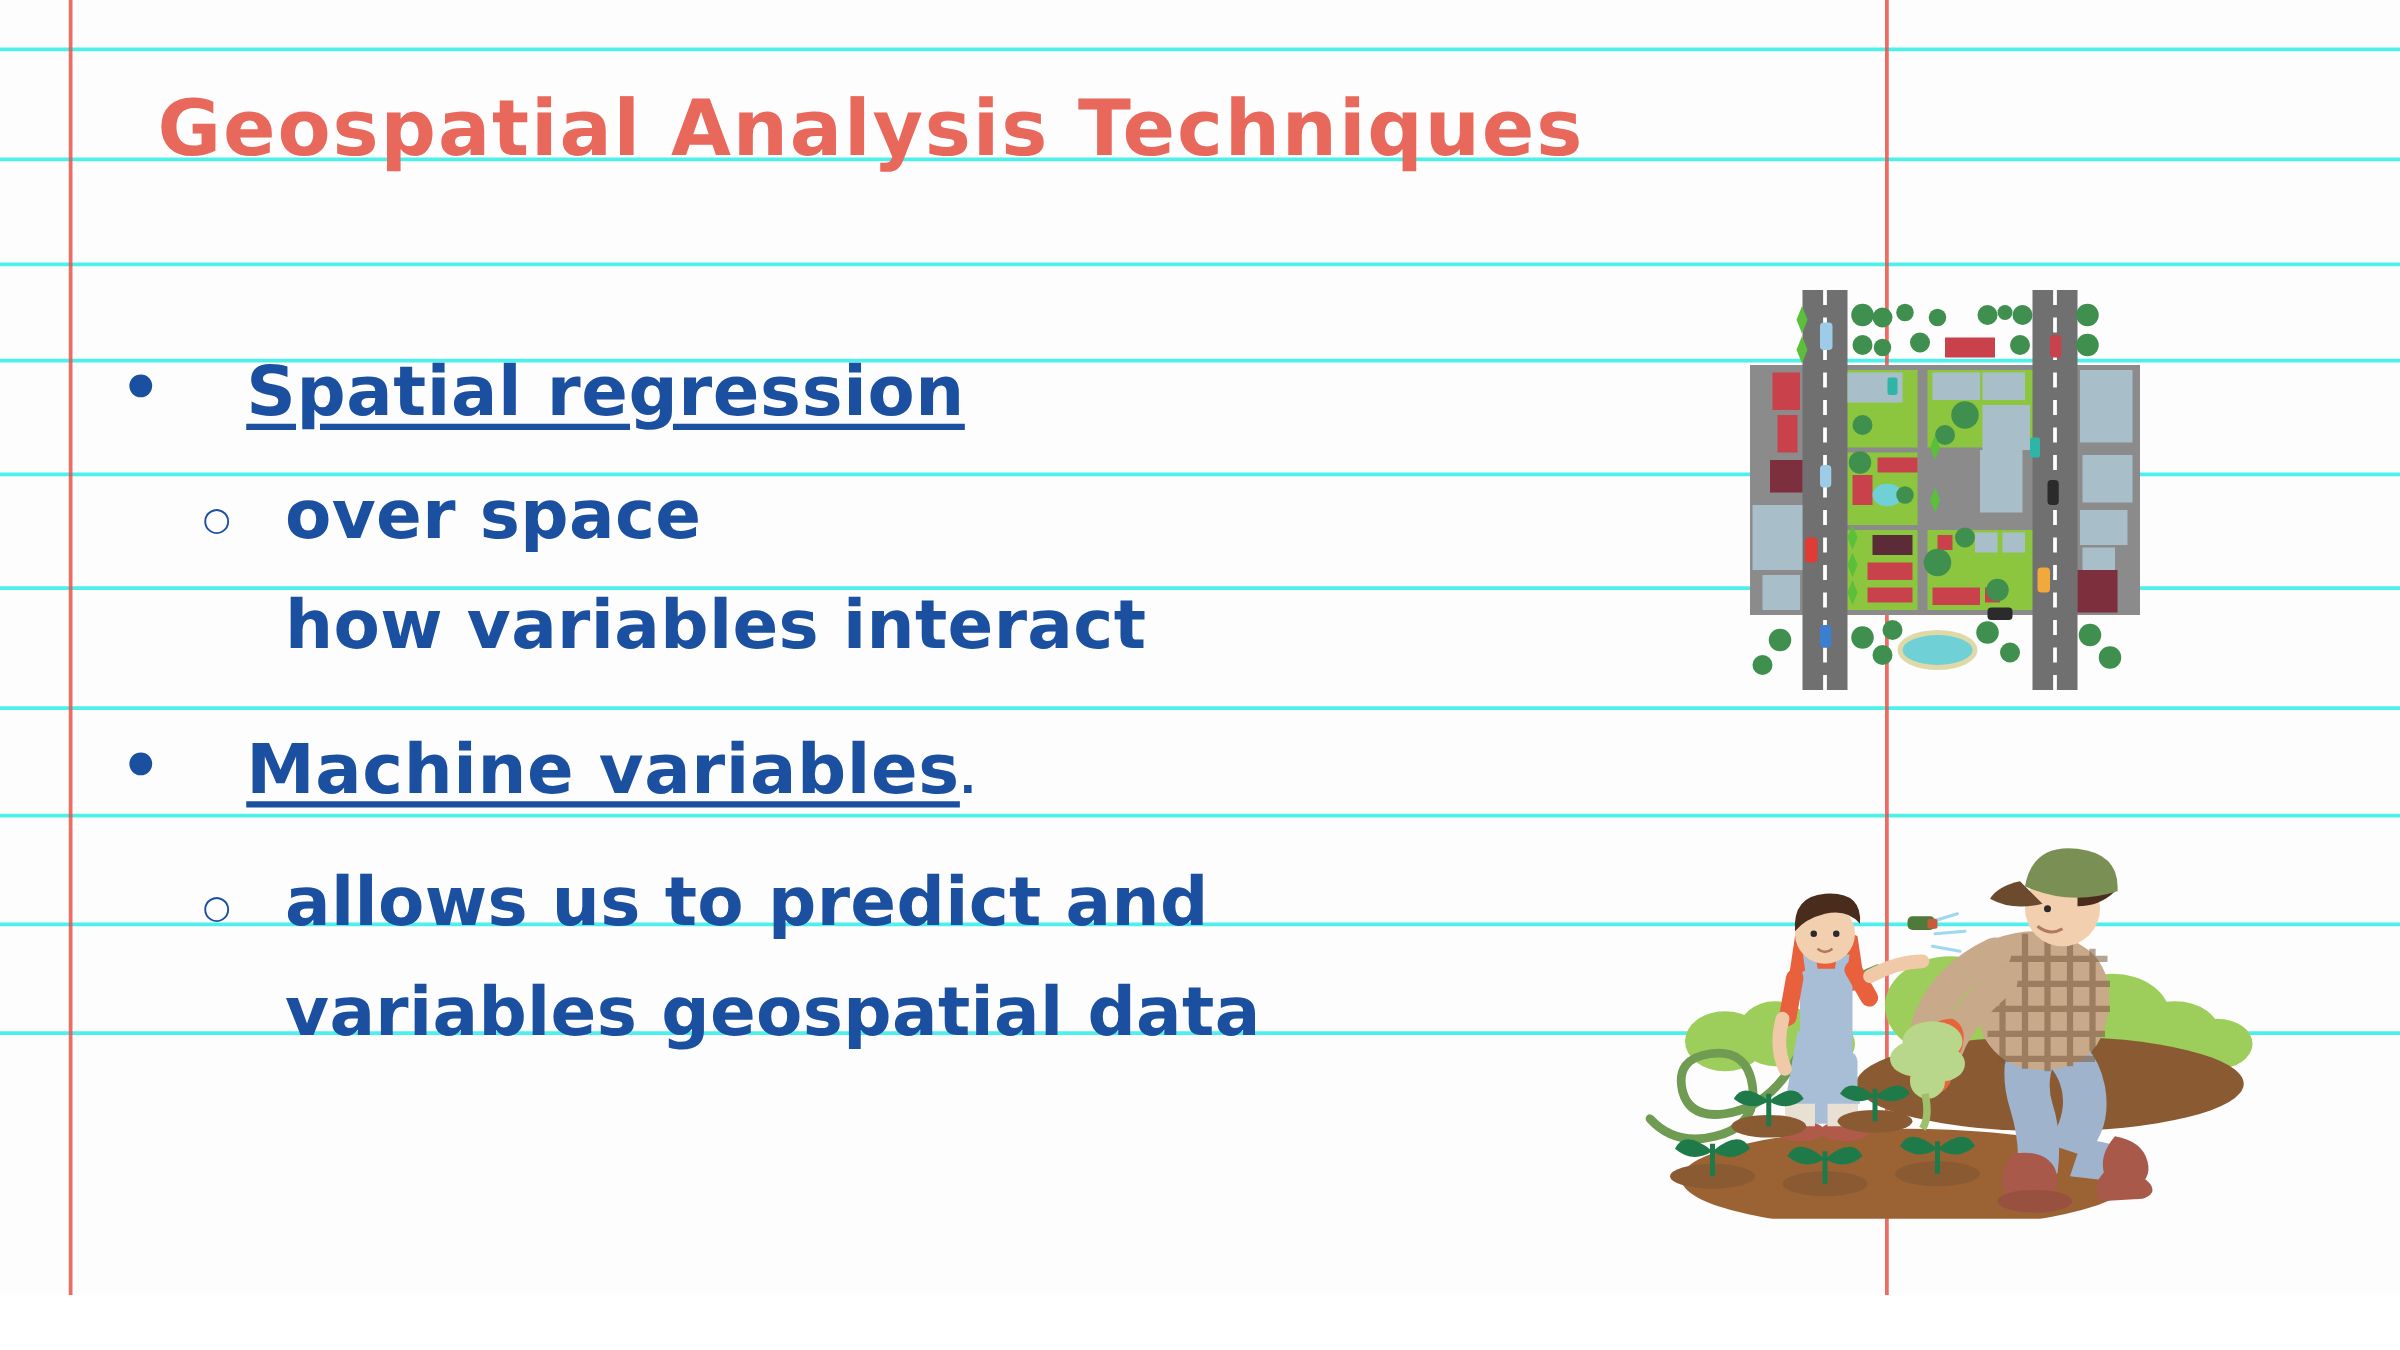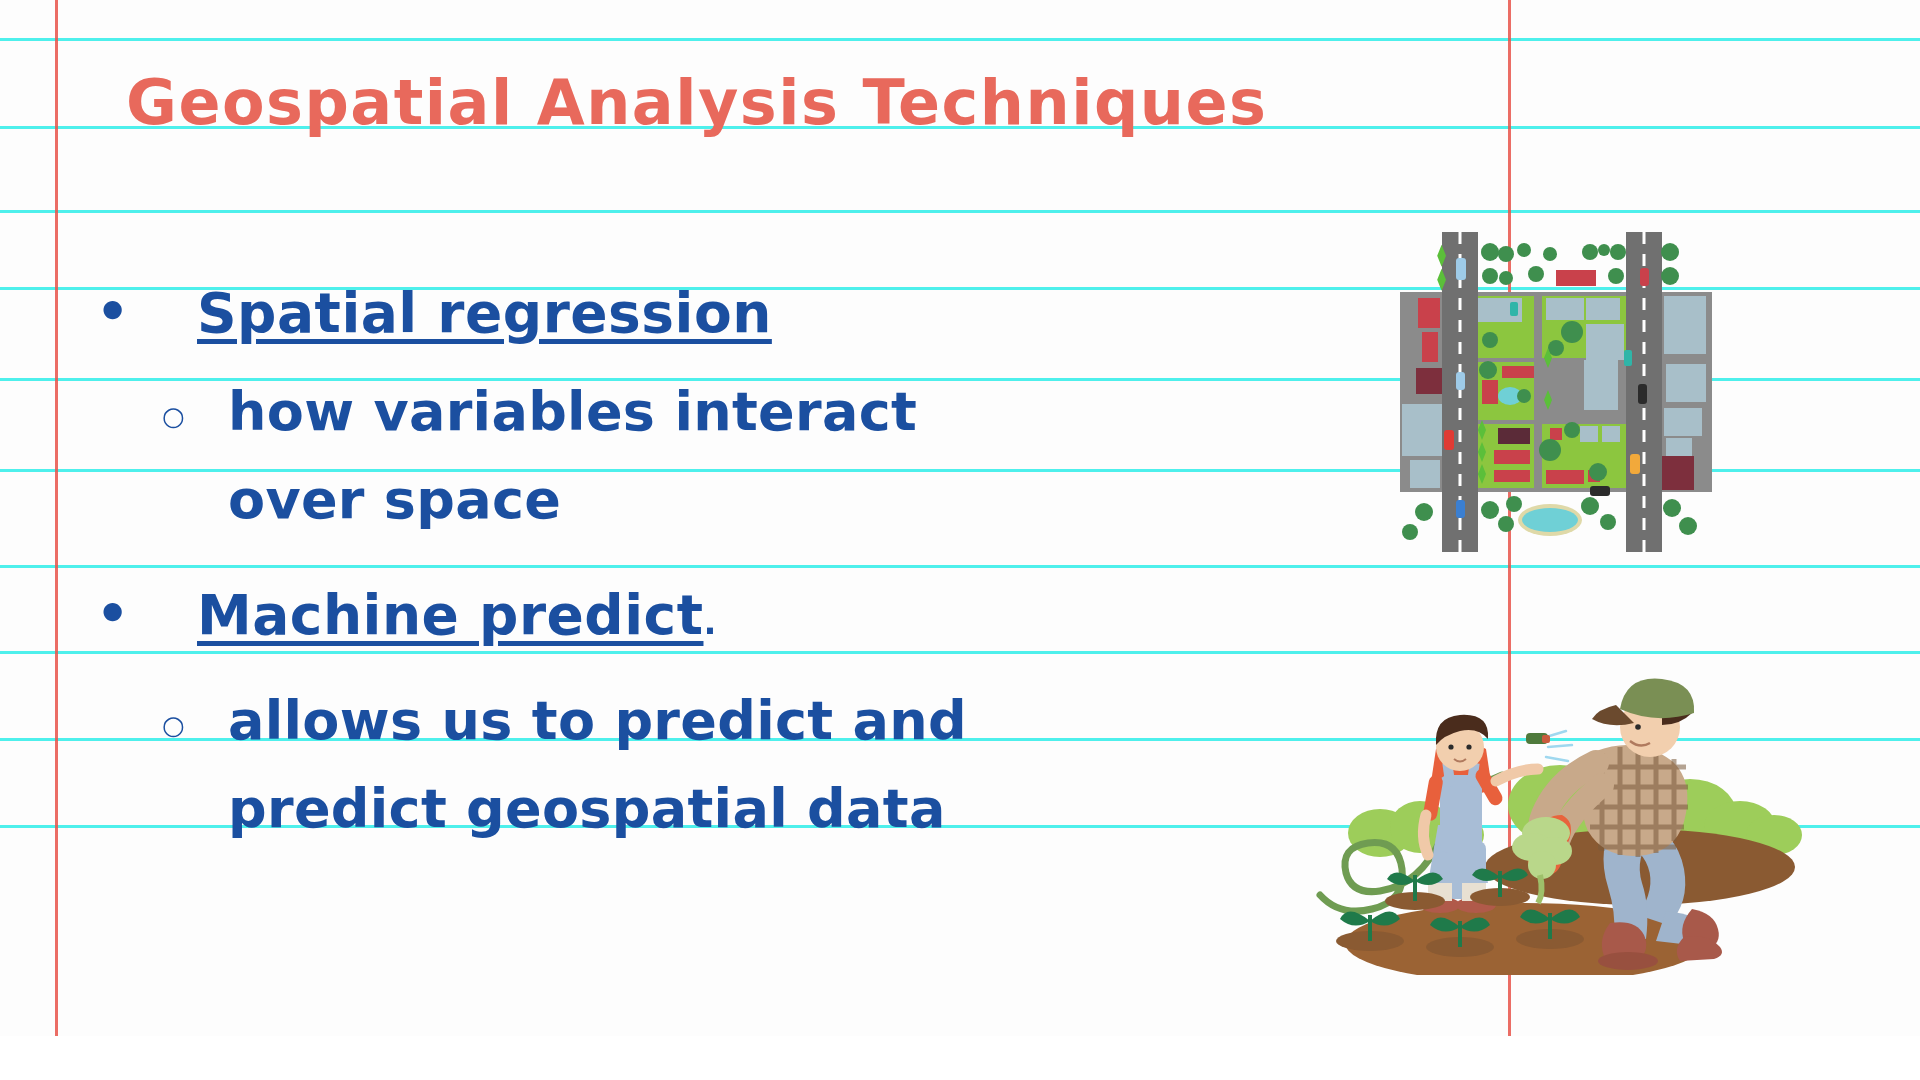--- a/index.html
+++ b/index.html
@@ -119,36 +119,36 @@
   <div id="body-copy">
 
     <div class="l1">
       <span class="mark">•</span>
       <span class="txt"><span class="u">Spatial regression</span><span></span></span>
     </div>
     <div class="spacer-1"></div>
     <div class="l2">
       <span class="mark">○</span>
       <span class="txt">
+        <span style="display:block">over space</span>
         <span style="display:block">how variables interact</span>
-        <span style="display:block">over space</span>
       </span>
     </div>
     <div class="spacer-2"></div>
 
     <div class="l1">
       <span class="mark">•</span>
-      <span class="txt"><span class="u">Machine predict</span><span style="font-size:34px">.</span></span>
+      <span class="txt"><span class="u">Machine variables</span><span style="font-size:34px">.</span></span>
     </div>
     <div class="spacer-1"></div>
     <div class="l2">
       <span class="mark">○</span>
       <span class="txt">
         <span style="display:block">allows us to predict and</span>
-        <span style="display:block">predict geospatial data</span>
+        <span style="display:block">variables geospatial data</span>
       </span>
     </div>
 
   </div>
 
   <svg id="city-map" viewBox="0 0 324 320">
 
     <rect x="6" y="60" width="312" height="200" fill="#8b8b8b"></rect>
 
     <rect x="82" y="64" width="58" height="62" fill="#8cc63f"></rect>

